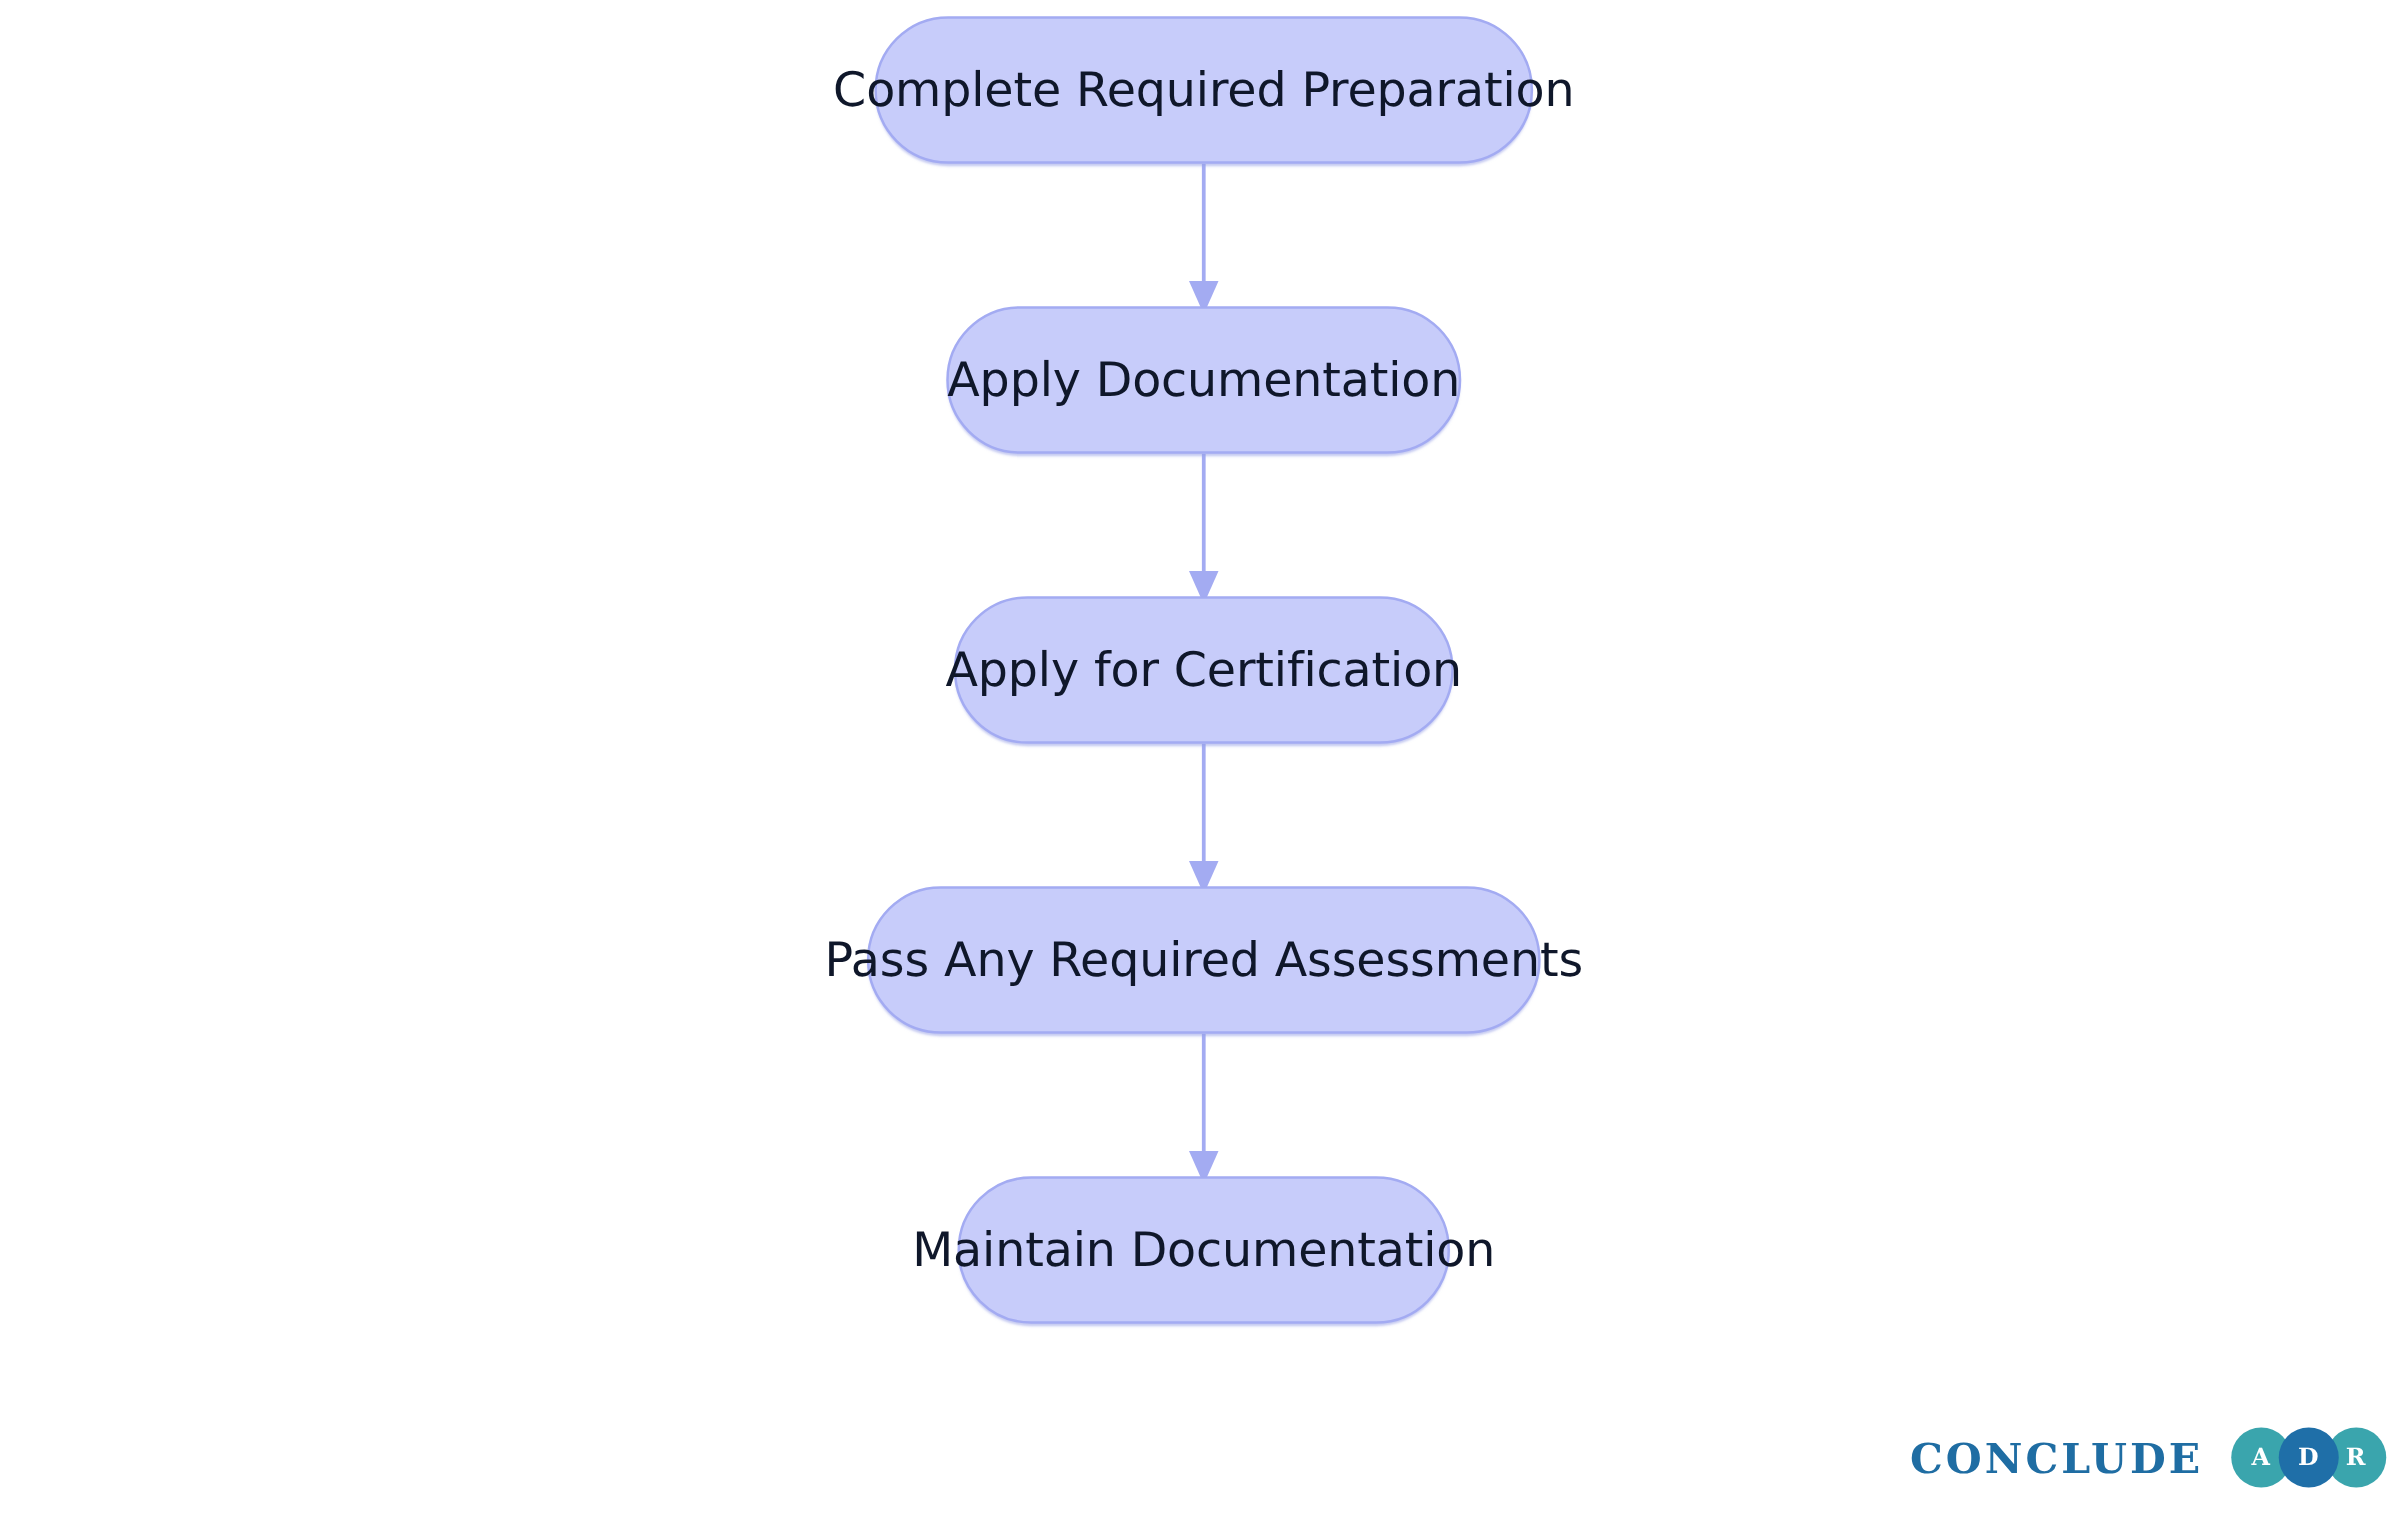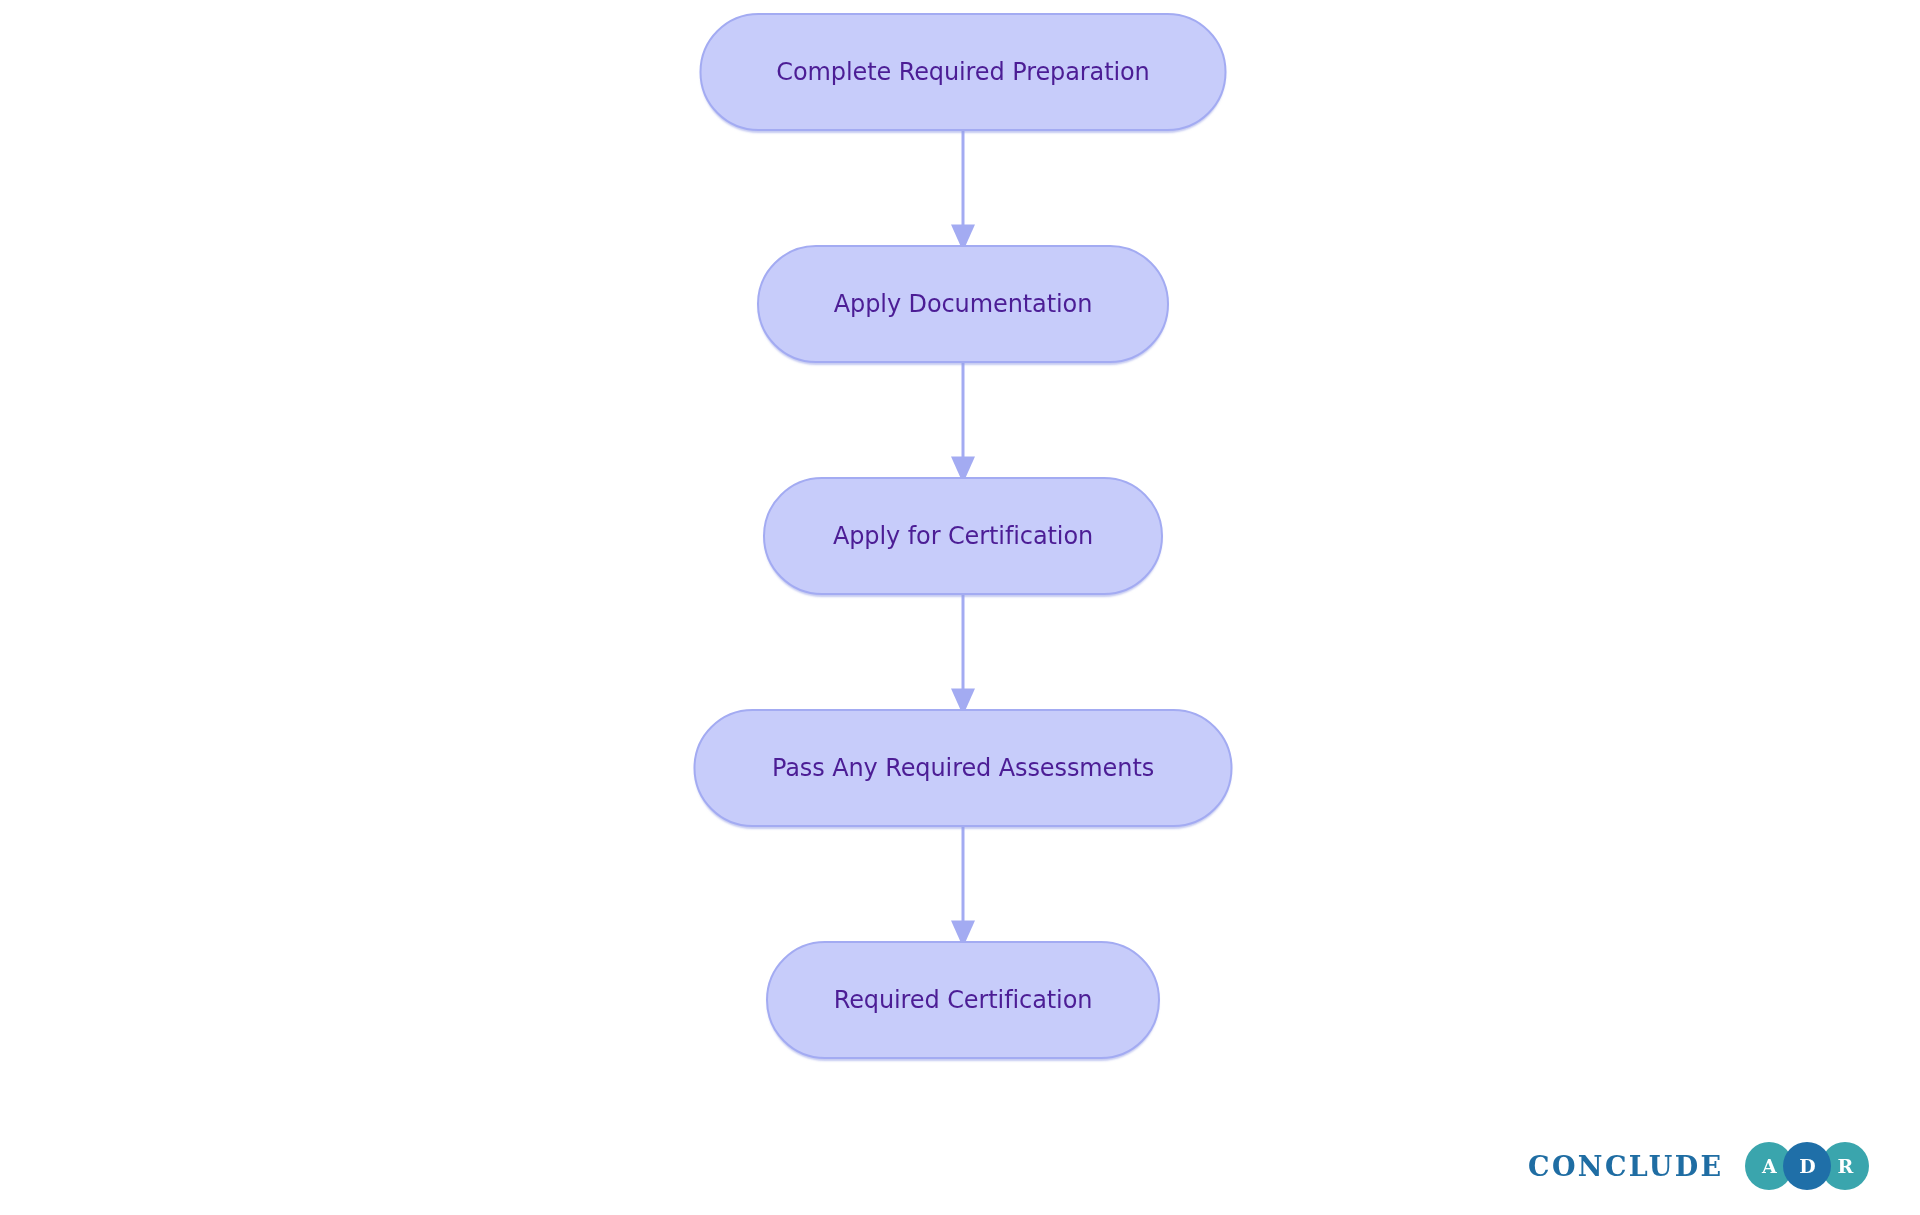--- a/index.html
+++ b/index.html
@@ -52,23 +52,23 @@
     box-shadow: 0 3px 2px -1px rgba(150, 158, 230, 0.55);
     display: flex;
     align-items: center;
     justify-content: center;
     transform: translateX(-50%);
     left: 963px;
   }
 
   .flow-node-label {
     font-family: "DejaVu Sans", "Liberation Sans", sans-serif;
-    font-size: 24px;
+    font-size: 38px;
     font-weight: 400;
-    color: #4c1d95;
+    color: #0f172a;
     letter-spacing: -0.1px;
     white-space: nowrap;
     line-height: 1;
   }
 
   
   #node-0 { top: 13px;   width: 527px; }
   #node-1 { top: 245px;  width: 412px; }
   #node-2 { top: 477px;  width: 400px; }
   #node-3 { top: 709px;  width: 539px; }
@@ -79,21 +79,21 @@
     position: absolute;
     left: 1528px;
     top: 1139px;
     display: flex;
     align-items: center;
     height: 54px;
   }
 
   #brand-wordmark {
     font-family: "DejaVu Serif", "Liberation Serif", serif;
-    font-size: 27px;
+    font-size: 33px;
     font-weight: 700;
     color: #1f6da3;
     letter-spacing: 2.4px;
     margin-right: 22px;
     line-height: 1;
   }
 
   #brand-marks {
     position: relative;
     width: 124px;
@@ -158,21 +158,21 @@
 
     <div class="flow-node" id="node-3">
       <span class="flow-node-label">Pass Any Required Assessments</span>
     </div>
 
     <div class="flow-node" id="node-2">
       <span class="flow-node-label">Apply for Certification</span>
     </div>
 
     <div class="flow-node" id="node-4">
-      <span class="flow-node-label">Required Certification</span>
+      <span class="flow-node-label">Maintain Documentation</span>
     </div>
 
   </div>
 
   <div id="brand-logo">
     <span id="brand-wordmark">CONCLUDE</span>
     <span id="brand-marks">
       <span class="brand-circle" id="brand-circle-a">A</span>
       <span class="brand-circle" id="brand-circle-d">D</span>
       <span class="brand-circle" id="brand-circle-r">R</span>

